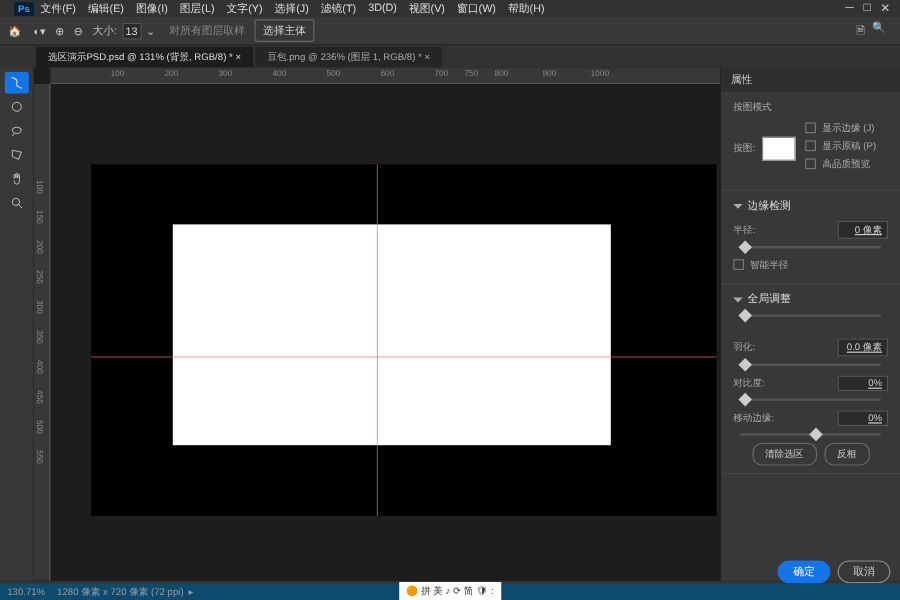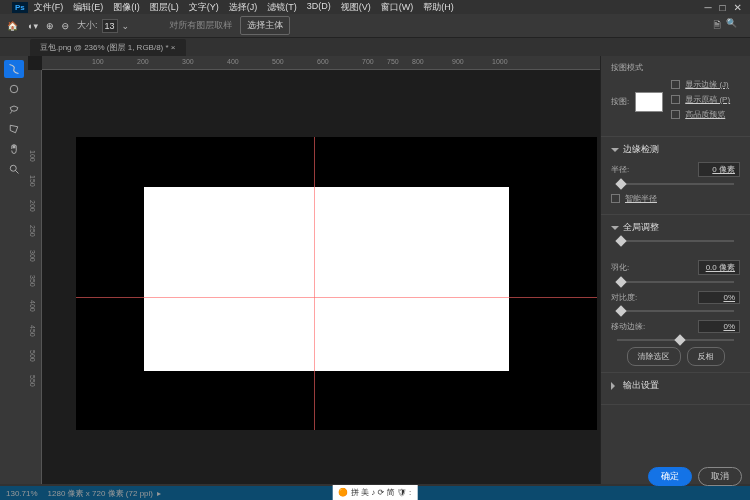--- a/index.html
+++ b/index.html
@@ -36,21 +36,21 @@
 .right-panel { width: 150px; background: #383838; display: flex; flex-direction: column; border-left: 1px solid #222; font-size: 9px; }
 .panel-head { background: #2e2e2e; padding: 4px 8px; font-size: 9px; border-bottom: 1px solid #444; }
 .panel-sect { padding: 6px 10px; border-bottom: 1px solid #444; }
 .sect-title { color: #ddd; margin-bottom: 6px; font-size: 9px; display: flex; align-items: center; }
 .sect-title::before { content: ""; display: inline-block; width: 0; height: 0; border-left: 4px solid transparent; border-right: 4px solid transparent; border-top: 4px solid #aaa; margin-right: 4px; }
 .prop-row { display: flex; align-items: center; justify-content: space-between; margin-bottom: 6px; }
 .prop-label { color: #aaa; font-size: 8px; }
 .prop-val { background: #2a2a2a; border: 1px solid #555; padding: 1px 4px; font-size: 8px; min-width: 42px; text-align: right; text-decoration: underline; }
 .slider { flex: 1; height: 2px; background: #555; margin: 0 6px; position: relative; }
 .slider .thumb { position: absolute; width: 8px; height: 8px; background: #ccc; transform: rotate(45deg); top: -3px; }
-.chk-row { display: flex; align-items: center; gap: 5px; margin-bottom: 4px; text-decoration: underline; }
+.chk-row { display: flex; align-items: center; gap: 5px; margin-bottom: 4px; }
 .chk { width: 9px; height: 9px; border: 1px solid #777; }
 .mask-thumb { width: 28px; height: 20px; background: #fff; border: 1px solid #888; margin-left: 6px; }
 .btn-row { display: flex; gap: 6px; justify-content: center; margin-top: 6px; }
 .panel-btn { border: 1px solid #666; padding: 3px 10px; font-size: 8px; border-radius: 8px; }
 .bottom-bar { position: absolute; bottom: 0; left: 0; right: 0; height: 14px; background: #0c4a6e; display: flex; align-items: center; padding: 0 6px; font-size: 8px; color: #999; }
 .bottom-right { position: absolute; bottom: 14px; right: 8px; display: flex; gap: 6px; align-items: center; }
 .round-btn { border: 1px solid #888; padding: 2px 12px; border-radius: 10px; font-size: 9px; }
 .taskbar-widget { position: absolute; bottom: 0; left: 50%; transform: translateX(-50%); background: #fff; color: #333; font-size: 8px; padding: 2px 6px; display: flex; gap: 3px; }
 .panel-sect.collapsed .sect-title::before { border-top: none; border-left: 4px solid #aaa; border-top: 4px solid transparent; border-bottom: 4px solid transparent; }
 </style>
@@ -82,29 +82,30 @@
 <div class="options-bar">
   <span class="home">🏠</span>
   <span>◐▾</span>
   <span>⊕</span>
   <span>⊖</span>
   <div class="opt-group">
     <span>大小:</span>
     <input class="opt-input" value="13" style="">
     <span>⌄</span>
   </div>
-  <span style="margin-left:32px;color:#888">对所有图层取样</span>
+  <span style="margin-left:4px;color:#888">对所有图层取样</span>
   <span class="opt-btn outline">选择主体</span>
   <span style="margin-left:auto;margin-right:6px;display:flex;gap:6px">
     <span>🗎</span>
     <span>🔍</span>
   </span>
 </div>
 
 <div class="tabs">
+  <div class="tab active"><span>选区演示PSD.psd @ 131% (背景, RGB/8) *</span> <span>×</span></div>
   <div class="tab"><span>豆包.png @ 236% (图层 1, RGB/8) *</span> <span>×</span></div>
 </div>
 
 <div class="workspace">
   <div class="toolbox">
     <div class="tool sel">
         <svg viewBox="0 0 16 16">
           <path d="M2 2 Q10 4 8 8 Q6 12 14 14" stroke-width="1.5"></path>
         </svg>
       </div>
@@ -165,20 +166,21 @@
     <div class="canvas-inner">
       <div class="black-canvas">
         <div class="white-rect"></div>
         <div class="guide-v" style="left:238px"></div>
         <div class="guide-h" style="top:160px"></div>
       </div>
     </div>
   </div>
 
   <div class="right-panel">
+    <div class="panel-head">属性</div>
     <div class="panel-sect">
       <div class="prop-label" style="margin-bottom:6px">按图模式</div>
       <div class="prop-row">
         <span class="prop-label">按图:</span>
         <span class="mask-thumb"></span>
         <div style="flex:1;margin-left:8px">
           <div class="chk-row">
               <span class="chk"></span>
               <span class="prop-label">显示边缘 (J)</span>
             </div>
@@ -231,23 +233,20 @@
           <span class="prop-val">0%</span>
         </div>
       <div class="slider">
           <div class="thumb" style="left:50%"></div>
         </div>
       <div class="btn-row">
         <span class="panel-btn">清除选区</span>
         <span class="panel-btn">反相</span>
       </div>
     </div>
-    <div class="panel-sect collapsed">
-      <div class="sect-title">输出设置</div>
-    </div>
   </div>
 </div>
 
 <div class="bottom-right">
   <span class="round-btn" style="background:#1473e6;border-color:#1473e6;color:#fff">确定</span>
   <span class="round-btn">取消</span>
 </div>
 
 <div class="bottom-bar">
   <span>130.71%</span>

